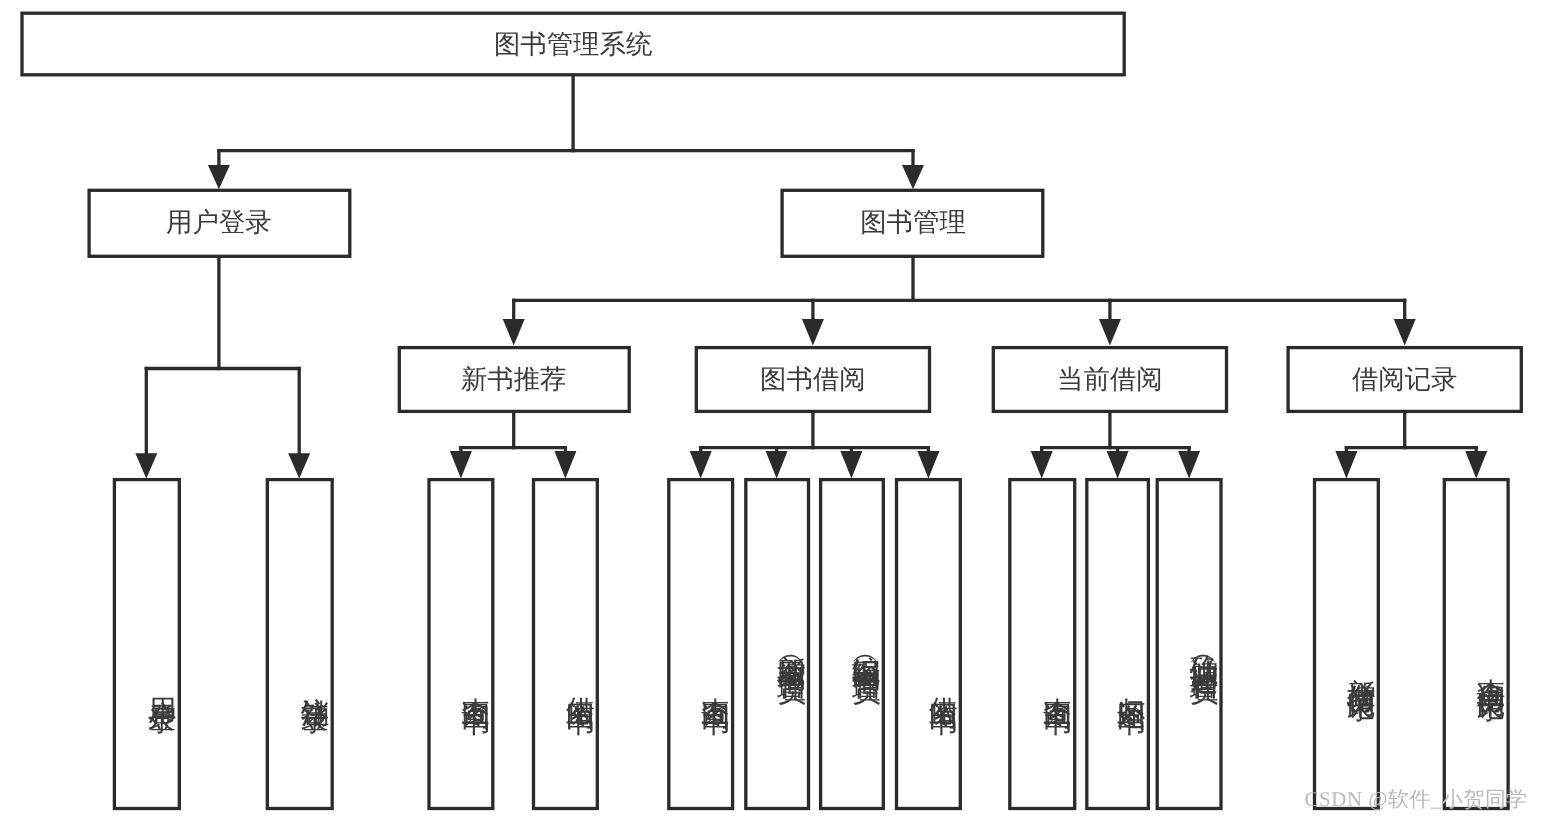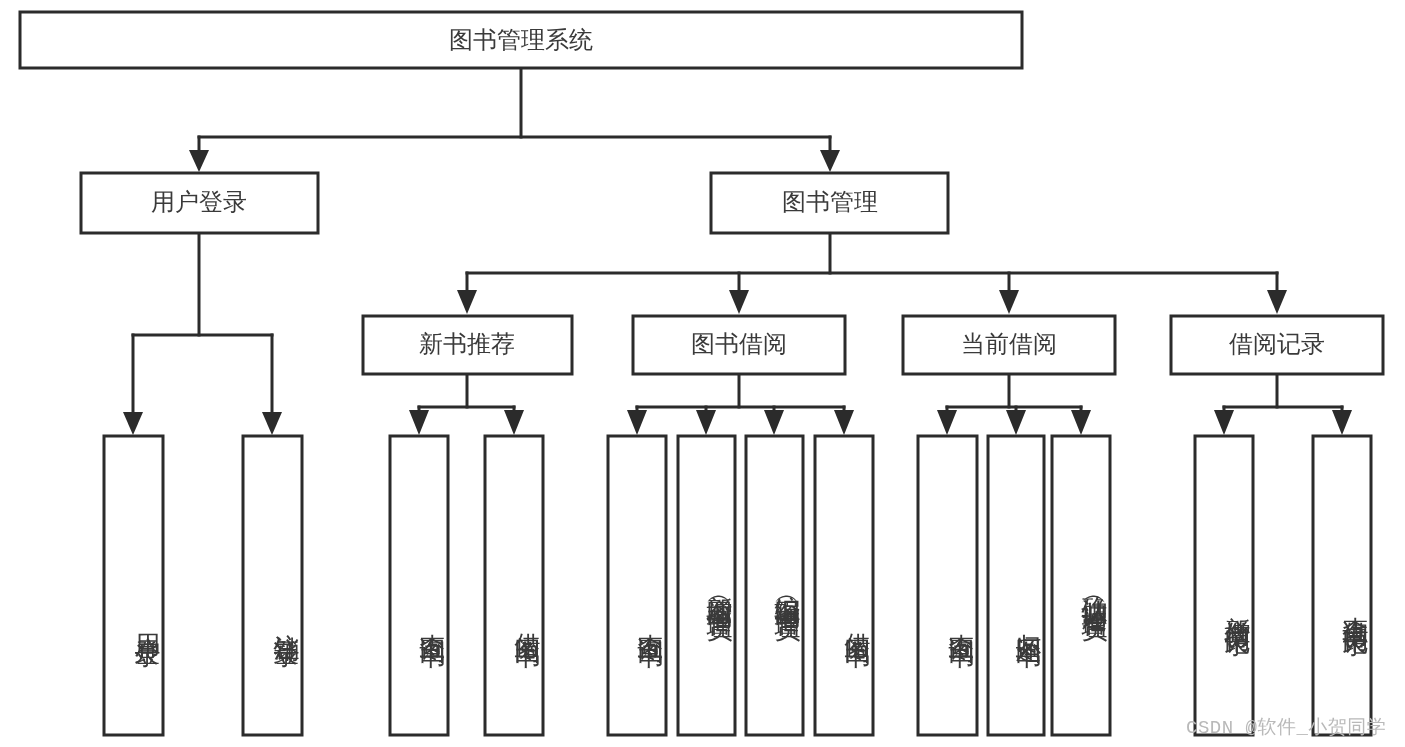--- a/index.html
+++ b/index.html
@@ -62,21 +62,21 @@
     white-space: nowrap;
     display: flex;
     align-items: flex-start;
     justify-content: center;
     pointer-events: none;
   }
   .watermark {
     position: absolute;
     left: 1186px;
     top: 714px;
-    font-family: Liberation Mono, monospace;
+    font-family: Liberation Serif, serif;
     font-size: 19px;
     color: #b9b9b9;
     white-space: nowrap;
     letter-spacing: 0.5px;
   }
 </style>
 </head>
 <body>
 
 <div id="diagram-root">

